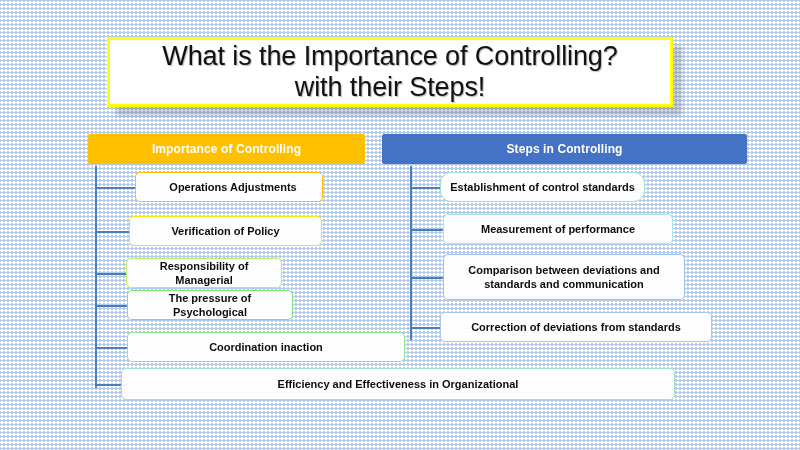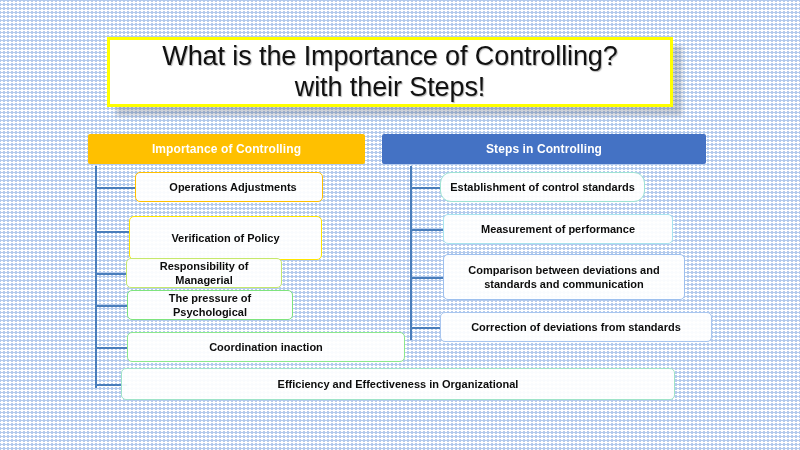--- a/index.html
+++ b/index.html
@@ -76,21 +76,21 @@
   }
   #header-left {
     left: 88px;
     top: 134px;
     width: 277px;
     background: #ffc000;
   }
   #header-right {
     left: 382px;
     top: 134px;
-    width: 324px;
+    width: 365px;
     background: #4472c4;
   }
 
   
   .bracket-stem {
     position: absolute;
     width: 2px;
     background: #4a7ebb;
   }
   .bracket-arm {
@@ -145,21 +145,21 @@
       <div class="bracket-arm" style="left: 97px; top: 305px; width: 30px; background: rgb(74, 126, 187);"></div>
       <div class="bracket-arm" style="left: 97px; top: 347px; width: 30px; background: rgb(74, 126, 187);"></div>
       <div class="bracket-arm" style="left: 97px; top: 384px; width: 30px; background: rgb(74, 126, 187);"></div>
       <div class="bracket-arm" style="left: 412px; top: 187px; width: 28px; background: rgb(74, 126, 187);"></div>
       <div class="bracket-arm" style="left: 412px; top: 229px; width: 31px; background: rgb(74, 126, 187);"></div>
       <div class="bracket-arm" style="left: 412px; top: 277px; width: 31px; background: rgb(74, 126, 187);"></div>
       <div class="bracket-arm" style="left: 412px; top: 327px; width: 28px; background: rgb(74, 126, 187);"></div>
     </div>
   <div id="items-layer">
       <div class="item-box" style="left: 135px; top: 172px; width: 188px; height: 30px; border-color: rgb(255, 192, 0); padding-left: 16px;">Operations Adjustments</div>
-      <div class="item-box" style="left: 129px; top: 216px; width: 193px; height: 44px; border-color: rgb(255, 230, 0);">Verification of Policy</div>
+      <div class="item-box" style="left: 129px; top: 216px; width: 193px; height: 30px; border-color: rgb(255, 230, 0);">Verification of Policy</div>
       <div class="item-box" style="left: 126px; top: 258px; width: 156px; height: 30px; border-color: rgb(197, 232, 108);">Responsibility of Managerial</div>
       <div class="item-box" style="left: 127px; top: 290px; width: 166px; height: 30px; border-color: rgb(126, 227, 126);">The pressure of Psychological</div>
       <div class="item-box" style="left: 127px; top: 332px; width: 278px; height: 30px; border-color: rgb(140, 232, 140);">Coordination inaction</div>
       <div class="item-box" style="left: 121px; top: 368px; width: 554px; height: 32px; border-color: rgb(159, 227, 200);">Efficiency and Effectiveness in Organizational</div>
       <div class="item-box" style="left: 440px; top: 172px; width: 205px; height: 30px; border-color: rgb(159, 227, 212); border-radius: 11px;">Establishment of control standards</div>
       <div class="item-box" style="left: 443px; top: 214px; width: 230px; height: 30px; border-color: rgb(168, 228, 238);">Measurement of performance</div>
       <div class="item-box" style="left: 443px; top: 254px; width: 242px; height: 46px; border-color: rgb(158, 192, 238);">Comparison between deviations and
 standards and communication</div>
       <div class="item-box" style="left: 440px; top: 312px; width: 272px; height: 30px; border-color: rgb(169, 198, 239);">Correction of deviations from standards</div>
     </div>

